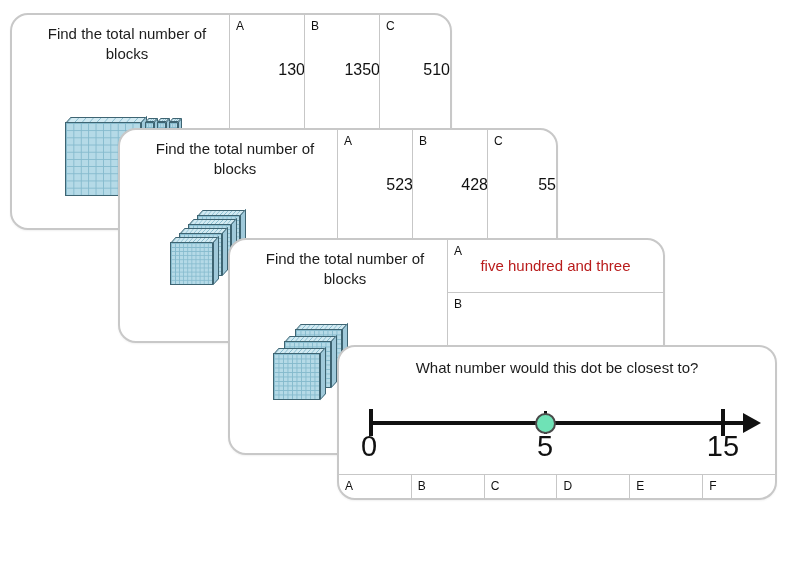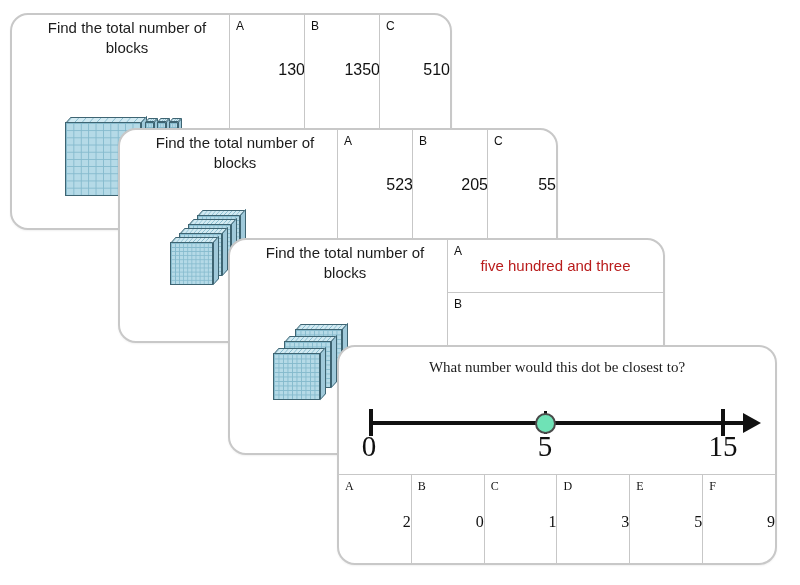--- a/index.html
+++ b/index.html
@@ -9,24 +9,24 @@
   }
   .card {
     position:absolute; background:#ffffff;
     border:2px solid #c8c8c8; border-radius:18px;
     box-sizing:border-box; overflow:hidden;
     box-shadow:0 1px 2px rgba(0,0,0,0.06);
   }
   #card1 { left:10px;  top:13px;  width:442px; height:217px; }
   #card2 { left:118px; top:128px; width:440px; height:215px; }
   #card3 { left:228px; top:238px; width:437px; height:217px; }
-  #card4 { left:337px; top:345px; width:440px; height:220px;font-family:Liberation Serif, serif; }
+  #card4 { left:337px; top:345px; width:440px; height:155px; }
 
   .q-title {
-    position:absolute; left:14px; top:3px; width:202px;
+    position:absolute; left:14px; top:9px; width:202px;
     text-align:center; font-size:15px; line-height:1.3; color:#1c1c1c;
   }
   .q-title.full { left:0; width:100%; top:11px; }
 
   
   .optcol { position:absolute; top:0; bottom:0; border-left:1px solid #c7c7c7; }
   .optcol.a { left:217px; width:75px; }
   .optcol.b { left:292px; width:75px; }
   .optcol.c { left:367px; right:0; width:auto; }
   .opt-label { position:absolute; left:6px; top:4px; font-size:12px; color:#111; }
@@ -140,21 +140,21 @@
       </div>
     <div class="cube s43" style="left:50px; top:112px;">
         <div class="face"></div>
       </div>
     <div class="optcol a">
       <span class="opt-label">A</span>
       <div class="opt-val">523</div>
     </div>
     <div class="optcol b">
       <span class="opt-label">B</span>
-      <div class="opt-val">205</div>
+      <div class="opt-val">428</div>
     </div>
     <div class="optcol c">
       <span class="opt-label">C</span>
       <div class="opt-val">55</div>
     </div>
   </div>
 
   <div class="card" id="card3">
     <div class="q-title">Find the total number of blocks</div>
     <div class="cube s47" style="left:65px; top:89px;">

